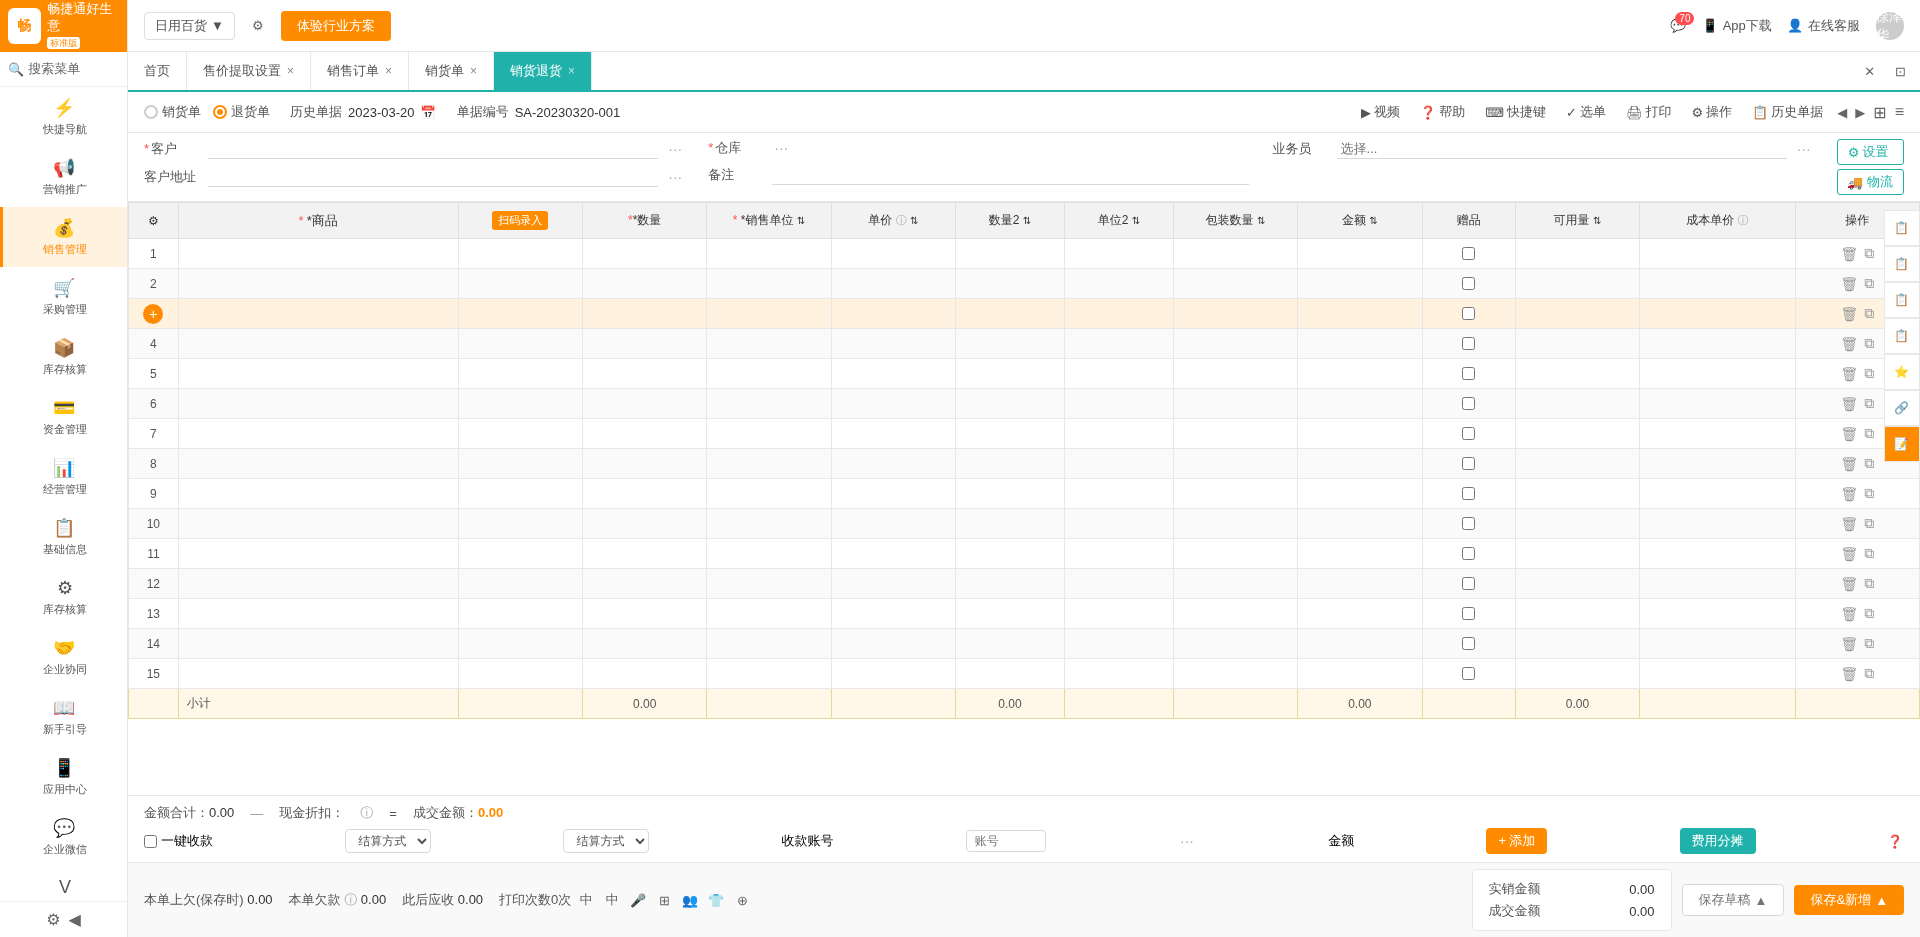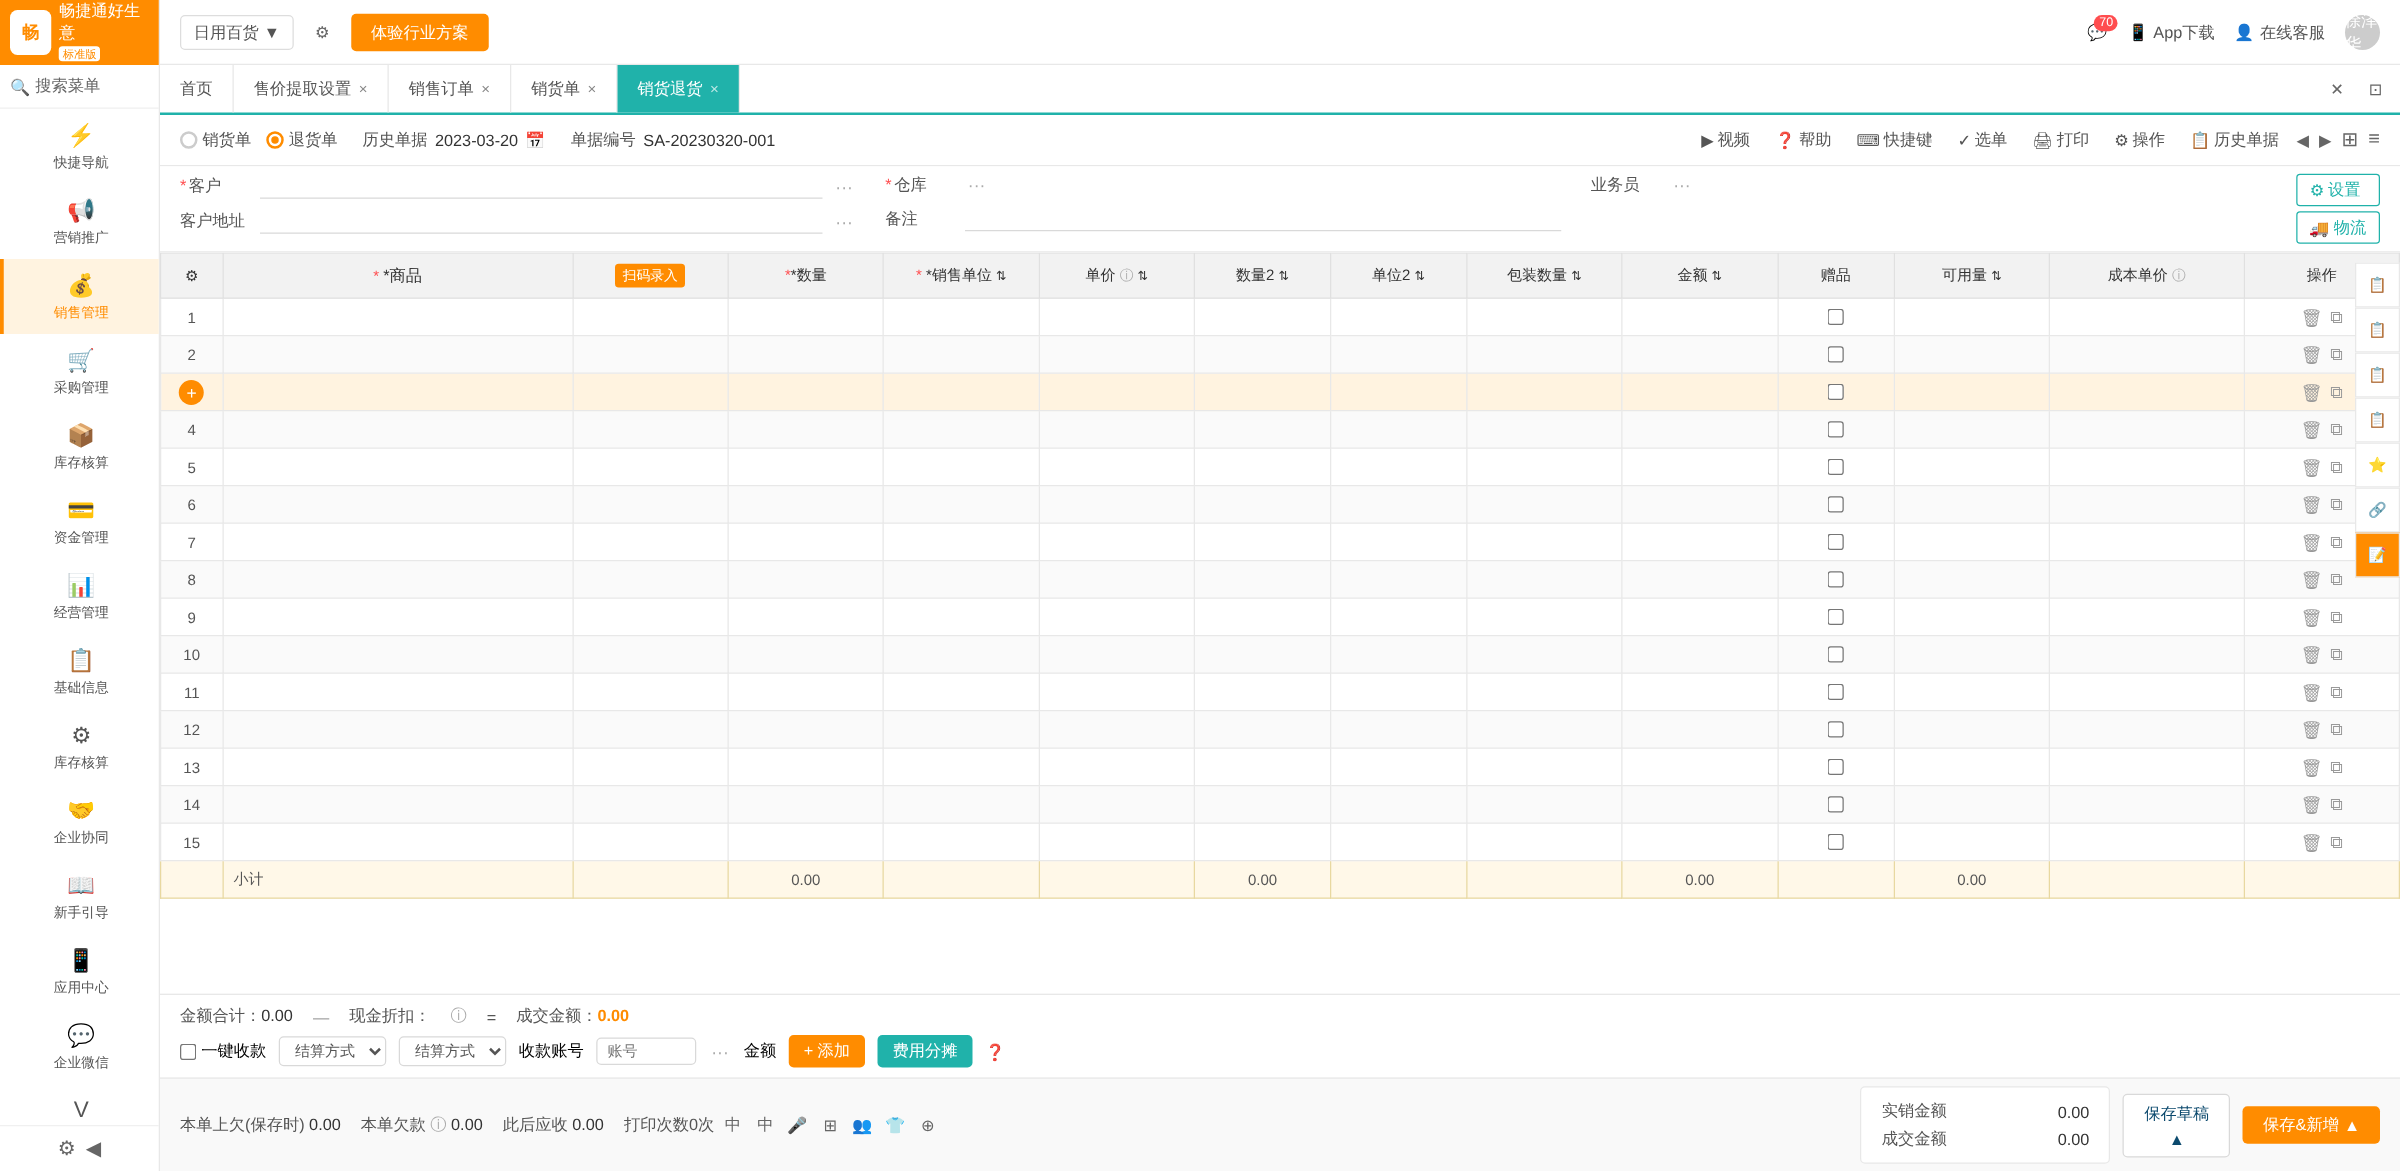--- a/index.html
+++ b/index.html
@@ -252,21 +252,21 @@
     .form-footer {
       background: #fff;
       padding: 8px 16px;
       border-top: 1px solid #e8e8e8;
       display: flex;
       flex-direction: column;
       gap: 6px;
     }
     .footer-row1 { display: flex; align-items: center; gap: 16px; font-size: 13px; color: #555; }
     .footer-minus { color: #999; }
-    .footer-row2 { display: flex; align-items: center; gap: 10px; }
+    .footer-row2 { display: flex; align-items: center; gap: 10px; justify-content: space-between; }
     .footer-checkbox { display: flex; align-items: center; gap: 4px; cursor: pointer; }
     .footer-select {
       border: 1px solid #d9d9d9;
       border-radius: 4px;
       padding: 3px 8px;
       font-size: 12px;
       color: #555;
       background: #fff;
       cursor: pointer;
     }
@@ -306,30 +306,29 @@
       font-size: 12px;
       color: #555;
     }
     .bottom-bar-left { display: flex; align-items: center; gap: 16px; }
     .bottom-bar-right { display: flex; align-items: center; gap: 10px; }
     .bottom-bar-icons { display: flex; gap: 4px; align-items: center; }
     .bottom-icon { width: 22px; height: 22px; display: flex; align-items: center; justify-content: center; cursor: pointer; color: #666; border-radius: 3px; }
 
     .btn-save-draft {
       background: #fff;
-      color: #0c4a6e;
+      color: #737373;
       border: 1px solid #d9d9d9;
       padding: 6px 16px;
       border-radius: 4px;
       cursor: pointer;
       font-size: 13px;
       display: flex;
       align-items: center;
       gap: 4px;
-      flex-direction: column;
     }
     .btn-save-new {
       background: #ff8c00;
       color: #fff;
       border: none;
       padding: 6px 16px;
       border-radius: 4px;
       cursor: pointer;
       font-size: 13px;
       display: flex;
@@ -641,20 +640,21 @@
           <span class="ellipsis-btn">···</span>
         </div>
         <div class="form-row">
           <span class="lbl">备注</span>
           <input class="inp-line" type="text" style="width: 200px;">
         </div>
       </div>
       <div class="form-col">
         <div class="form-row">
           <span class="lbl">业务员</span>
+          <input class="inp-line" type="text" placeholder="选择..." style="width: 200px;">
           <span class="ellipsis-btn">···</span>
         </div>
       </div>
 
       <div class="set-btns">
         <button class="set-btn">
           <span>⚙</span>
           <span>设置</span>
         </button>
         <button class="set-btn">

